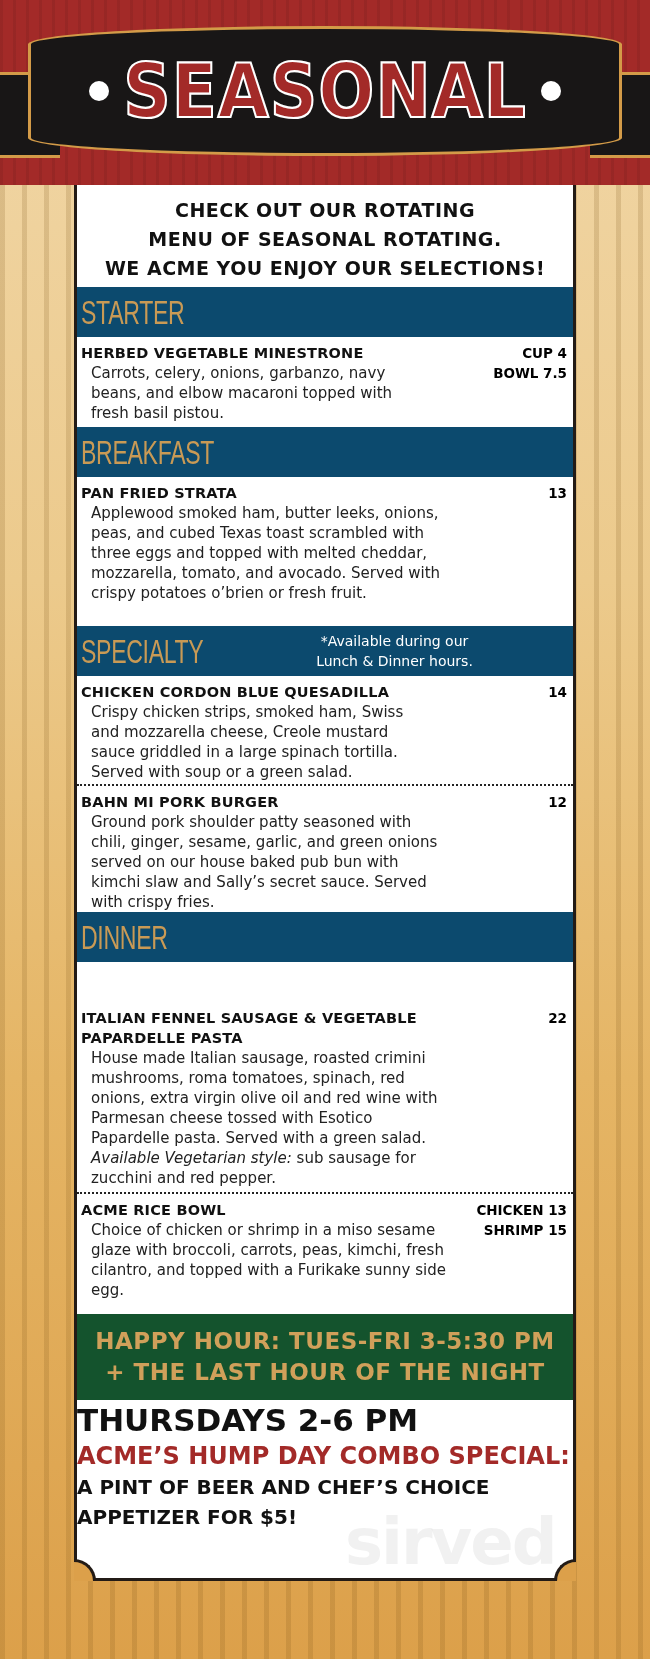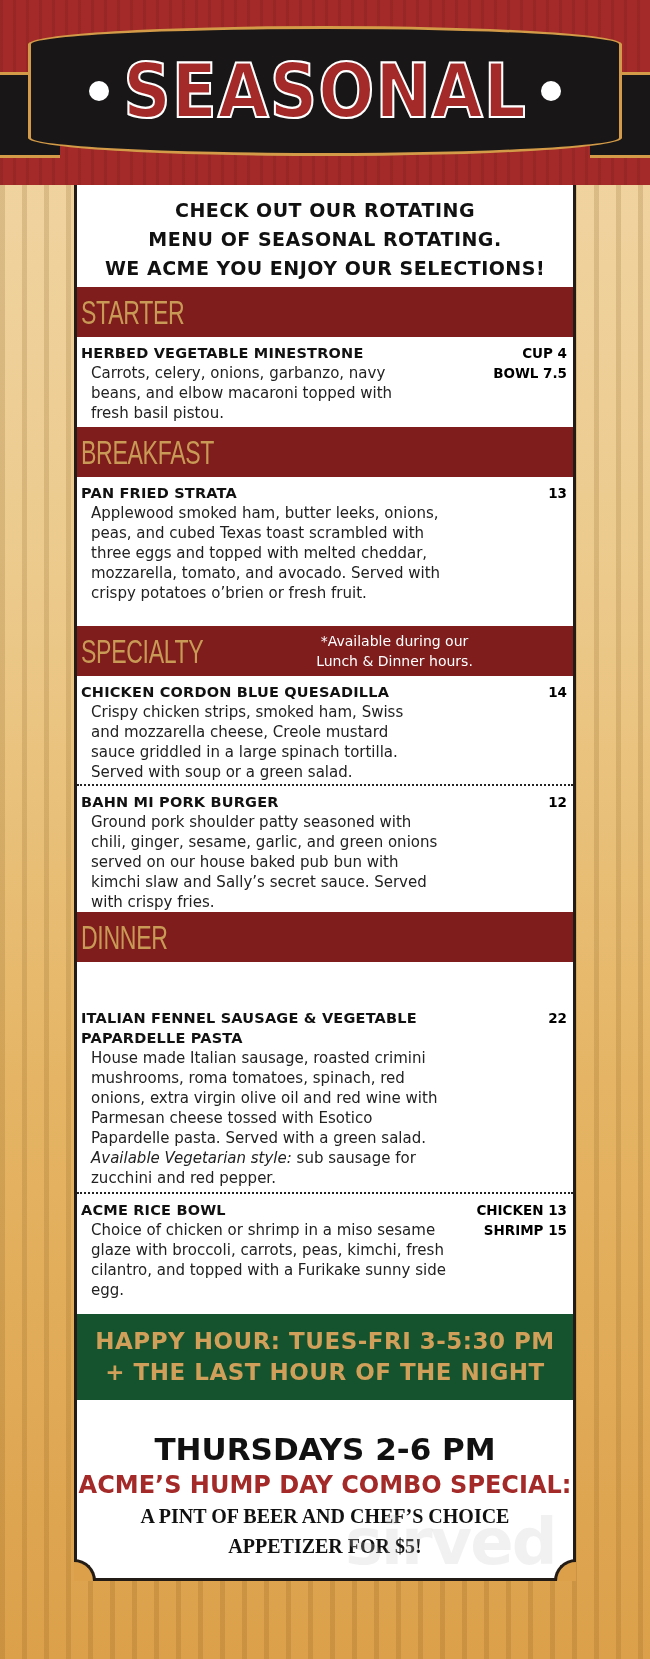--- a/index.html
+++ b/index.html
@@ -44,21 +44,21 @@
     position:absolute;width:22px;height:22px;bottom:-3px;
     background:#dca04a;border:3px solid #231b16;box-sizing:border-box;
   }
   .corner.l{left:-3px;border-radius:0 22px 0 0;border-left:none;border-bottom:none;}
   .corner.r{right:-3px;border-radius:22px 0 0 0;border-right:none;border-bottom:none;}
   .intro{
     text-align:center;font-weight:bold;font-size:19px;line-height:29px;
     color:#111;padding-top:11px;height:102px;box-sizing:border-box;letter-spacing:0.5px;
   }
   .sec-head{
-    background:#7f1d1d;height:50px;display:flex;align-items:center;position:relative;
+    background:#0c4a6e;height:50px;display:flex;align-items:center;position:relative;
     padding-left:4px;
   }
   .sec-head .label{
     font-family:"Liberation Sans",sans-serif;font-size:34px;color:#c99a55;
     transform:scaleX(0.68);transform-origin:left center;letter-spacing:-0.5px;
   }
   .sec-head .note{
     position:absolute;left:230px;top:5px;width:175px;text-align:center;
     color:#fff;font-size:14px;line-height:20px;
   }
@@ -69,24 +69,24 @@
     position:absolute;right:6px;top:6px;text-align:right;font-weight:bold;font-size:13.5px;
     line-height:20px;color:#000000;
   }
   .item .desc{font-size:15px;line-height:20px;color:#222;padding-left:10px;width:355px;}
   .item .desc em{font-style:italic;}
   .happy{
     background:#14532d;height:86px;text-align:center;color:#d0a05a;
     font-weight:bold;font-size:23px;line-height:31px;padding-top:12px;box-sizing:border-box;
     letter-spacing:0.5px;
   }
-  .thurs{text-align:center;padding-top:12px;margin-top:17px;}
+  .thurs{text-align:left;}
   .thurs .t1{font-size:31px;font-weight:bold;color:#111;line-height:40px;}
   .thurs .t2{font-size:24px;font-weight:bold;color:#a32a28;line-height:32px;}
-  .thurs .t3{font-size:20px;font-weight:bold;color:#111;line-height:30px;font-family:Liberation Serif, serif;}
+  .thurs .t3{font-size:20px;font-weight:bold;color:#111;line-height:30px;}
   .watermark{
     position:absolute;left:345px;top:1505px;font-size:64px;font-weight:bold;
     color:rgba(200,200,200,0.25);letter-spacing:-2px;
   }
 </style>
 </head>
 <body>
 
 <div class="topband"></div>
 <div class="ribbon-side left"></div>

